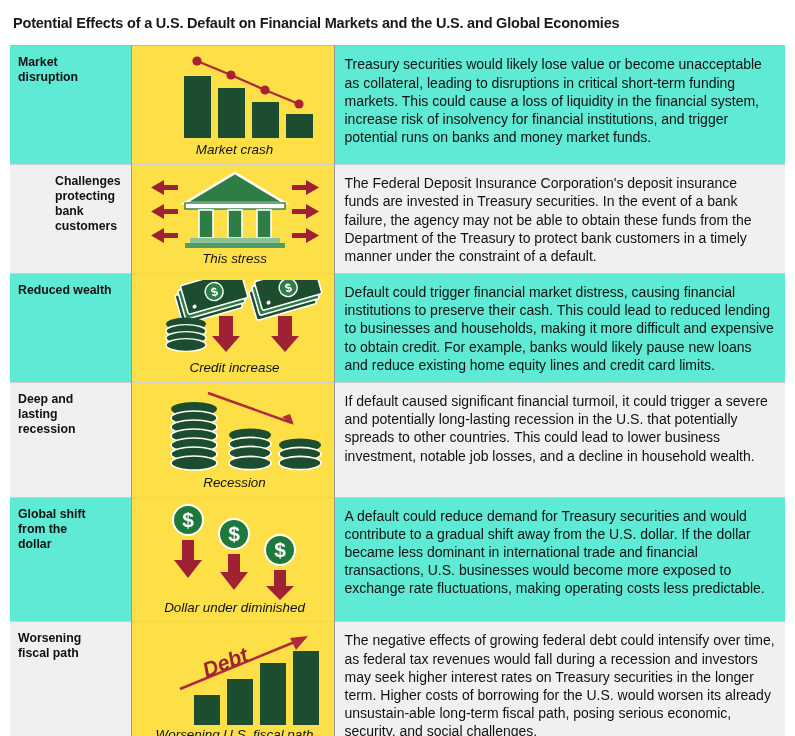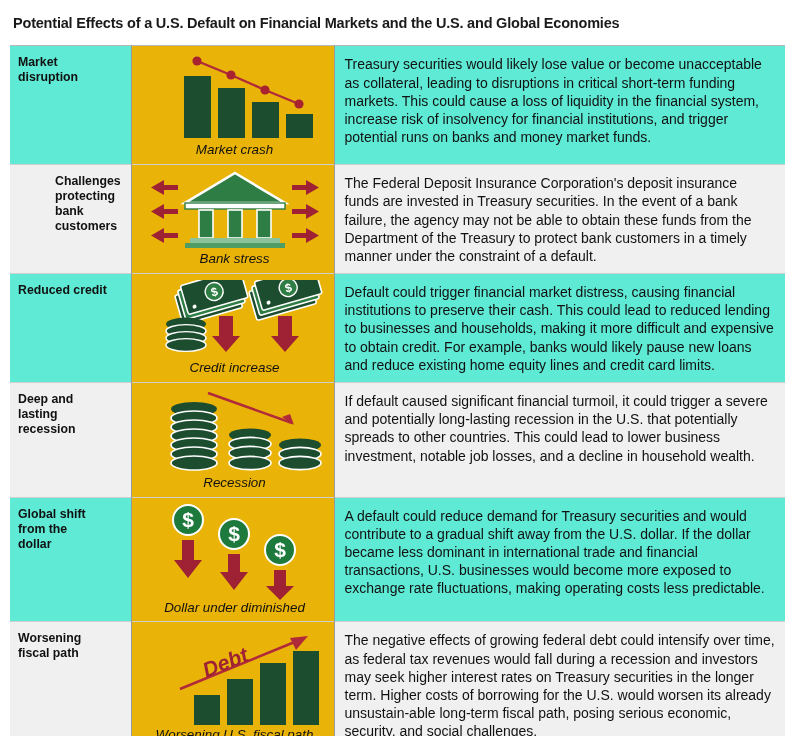--- a/index.html
+++ b/index.html
@@ -49,21 +49,21 @@
     padding: 9px 8px 8px 8px;
     font-size: 12.3px;
     font-weight: bold;
     line-height: 1.22;
     border-right: 1px solid #9a9a9a;
     box-sizing: border-box;
   }
   td.icon-cell {
     width: 203px;
     vertical-align: bottom;
-    background: #eab308;
+    background: #fde047;
     border-right: 1px solid #9a9a9a;
     padding: 4px 4px 4px 8px;
     box-sizing: border-box;
     text-align: center;
     margin-left: 14px;
   }
   td.desc-cell {
     vertical-align: top;
     padding: 9px 10px 8px 10px;
     font-size: 14px;
@@ -152,27 +152,27 @@
                 <path d="M36,64 L22,64 L22,59 L9,66.5 L22,74 L22,69 L36,69 Z"></path>
               </g>
 
               <g fill="#9e2233">
                 <path d="M150,16 L164,16 L164,11 L177,18.5 L164,26 L164,21 L150,21 Z"></path>
                 <path d="M150,40 L164,40 L164,35 L177,42.5 L164,50 L164,45 L150,45 Z"></path>
                 <path d="M150,64 L164,64 L164,59 L177,66.5 L164,74 L164,69 L150,69 Z"></path>
               </g>
             </svg>
           </span>
-          <div class="icon-caption">Bank stress</div>
+          <div class="icon-caption">This stress</div>
         </td>
         <td class="desc-cell">The Federal Deposit Insurance Corporation's deposit insurance funds are invested in Treasury securities. In the event of a bank failure, the agency may not be able to obtain these funds from the Department of the Treasury to protect bank customers in a timely manner under the constraint of a default.</td>
       </tr>
 
       <tr class="row plain">
-        <td class="label-cell" style="white-space: pre-line;">Reduced credit</td>
+        <td class="label-cell" style="white-space: pre-line;">Reduced wealth</td>
         <td class="icon-cell">
           <span class="icon-wrap">
             <svg width="186" height="80" viewBox="0 0 186 80">
 
               <g transform="translate(30,6) rotate(-16)">
                 <rect x="0" y="10" width="62" height="30" rx="2" fill="#1d4d2f" stroke="#ffffff" stroke-width="1.6"></rect>
                 <rect x="4" y="6" width="62" height="30" rx="2" fill="#2e7d44" stroke="#ffffff" stroke-width="1.6"></rect>
                 <rect x="8" y="2" width="62" height="30" rx="2" fill="#1d4d2f" stroke="#ffffff" stroke-width="1.6"></rect>
                 <circle cx="39" cy="17" r="9" fill="#2e7d44" stroke="#ffffff" stroke-width="1.4"></circle>
                 <text x="39" y="21.5" font-family="Liberation Sans, sans-serif" font-size="12" font-weight="bold" fill="#ffffff" text-anchor="middle">$</text>

